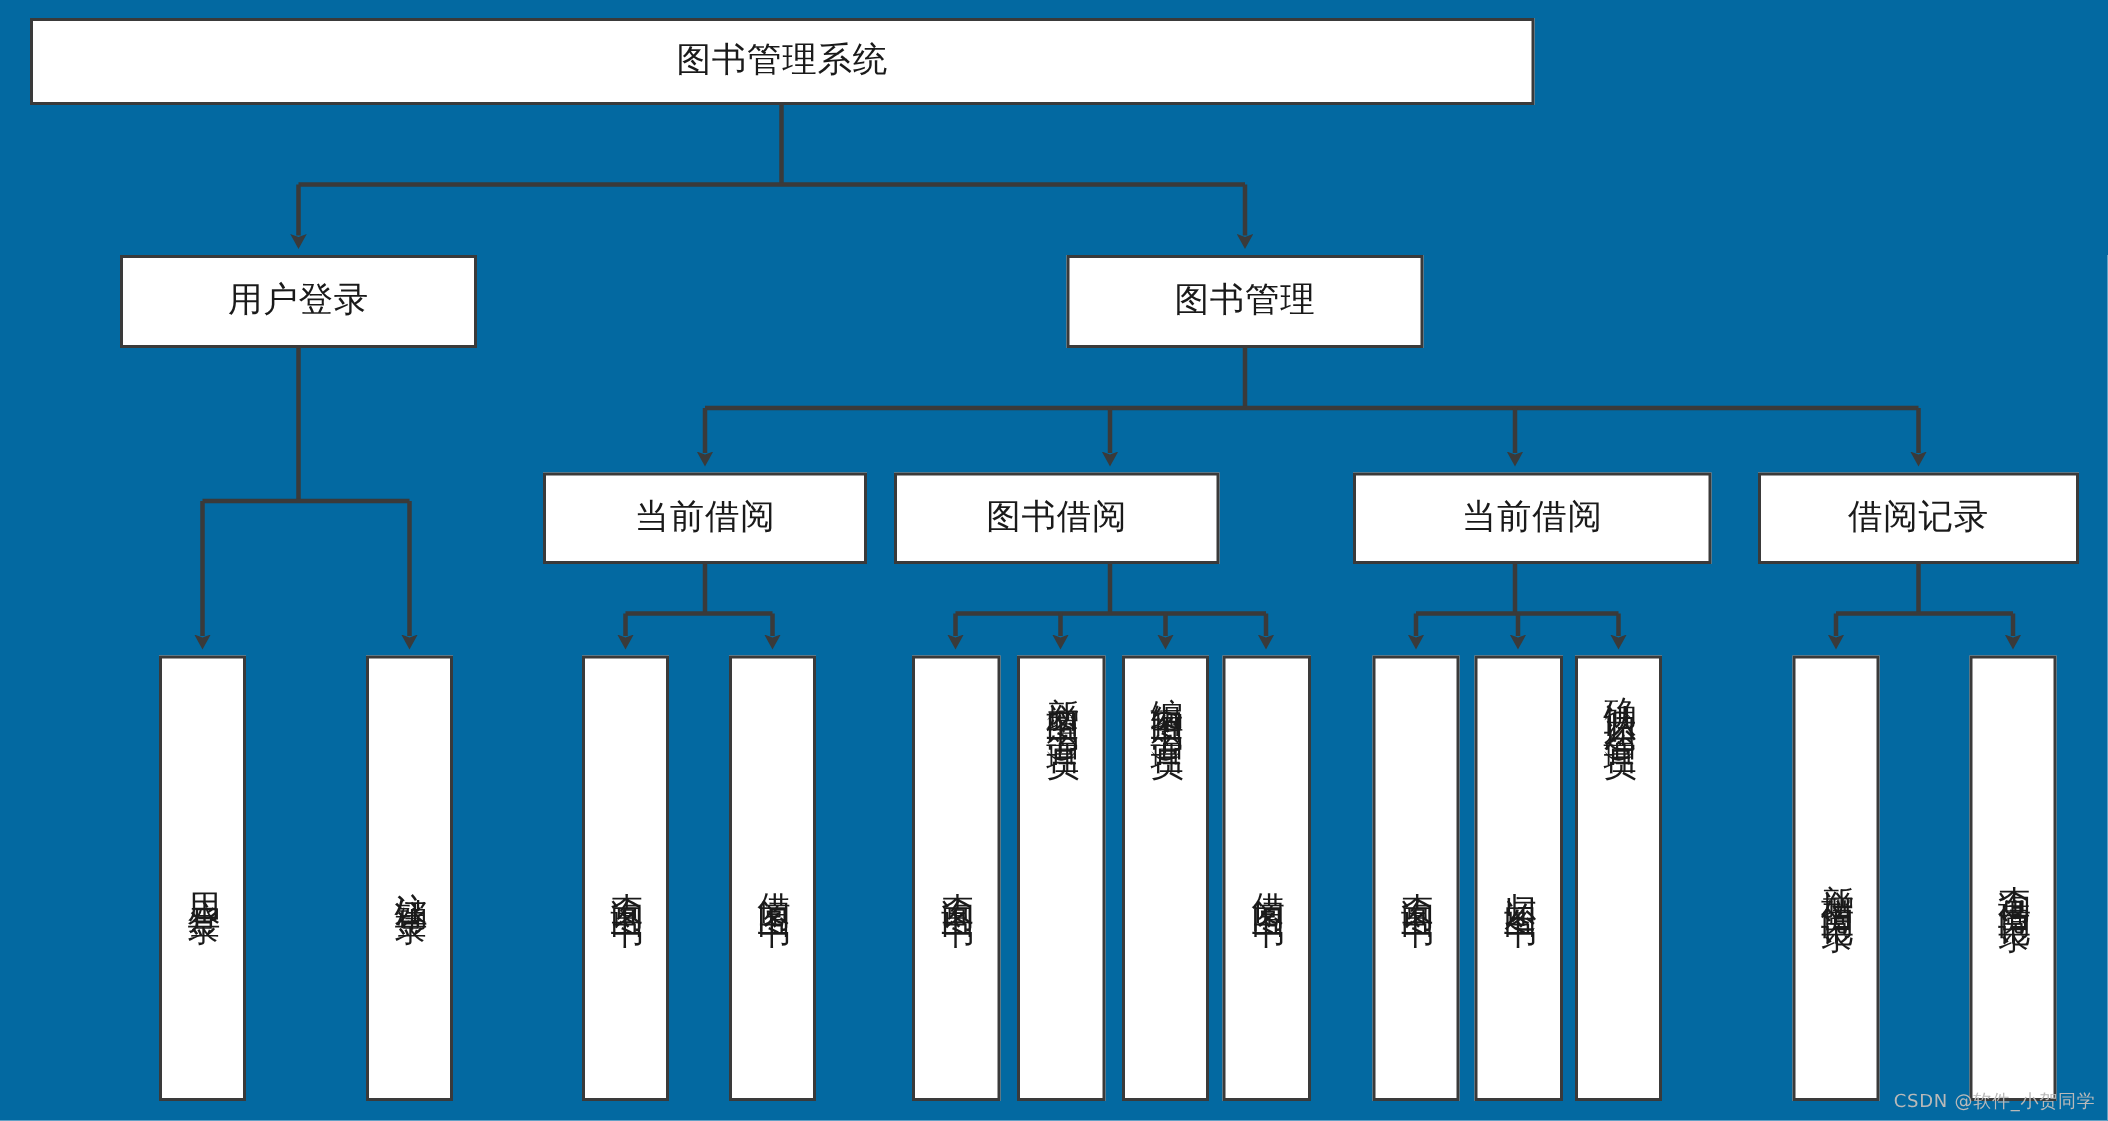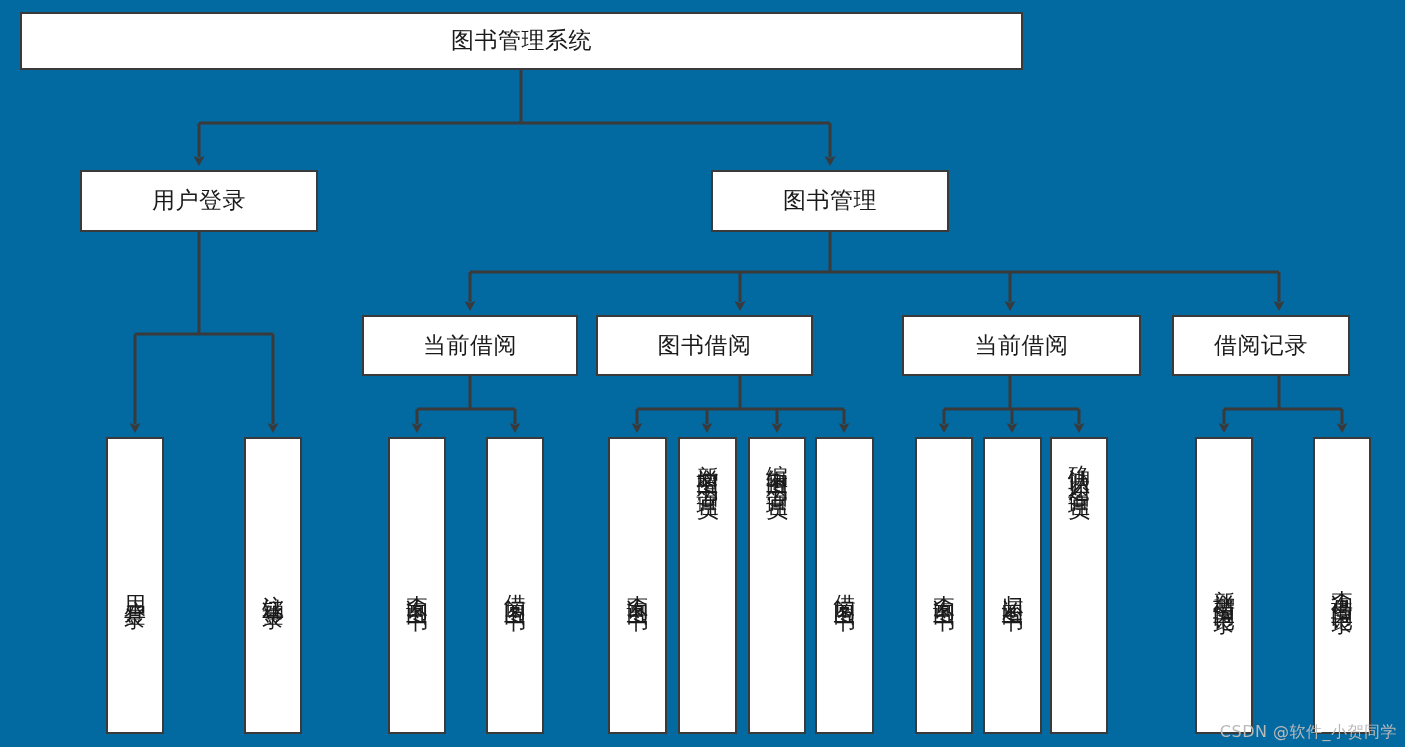--- a/index.html
+++ b/index.html
@@ -59,21 +59,21 @@
     padding-top: 2px;
   }
   .leaf-box.align-top {
     align-items: flex-start;
     padding-top: 8px;
   }
   .watermark {
     position: absolute;
     right: 8px;
     bottom: 4px;
-    font-size: 16px;
+    font-size: 12px;
     color: #b9b9b9;
     white-space: nowrap;
     letter-spacing: 0.5px;
   }
 </style>
 </head>
 <body>
 
 <div id="diagram-root">
 
@@ -160,21 +160,21 @@
   </div>
 
   <div class="node-box" style="left:596px; top:315px; width:217px; height:61px;">
     <span class="node-label-h">图书借阅</span>
   </div>
 
   <div class="node-box" style="left:902px; top:315px; width:239px; height:61px;">
     <span class="node-label-h">当前借阅</span>
   </div>
 
-  <div class="node-box" style="left:1172px; top:315px; width:178px; height:61px;">
+  <div class="node-box" style="left:1172px; top:315px; width:214px; height:61px;">
     <span class="node-label-h">借阅记录</span>
   </div>
 
   <div class="node-box leaf-box" style="left:106px; top:437px; width:58px; height:297px;">
     <span class="node-label-v">用户登录</span>
   </div>
 
   <div class="node-box leaf-box" style="left:244px; top:437px; width:58px; height:297px;">
     <span class="node-label-v">注销登录</span>
   </div>

